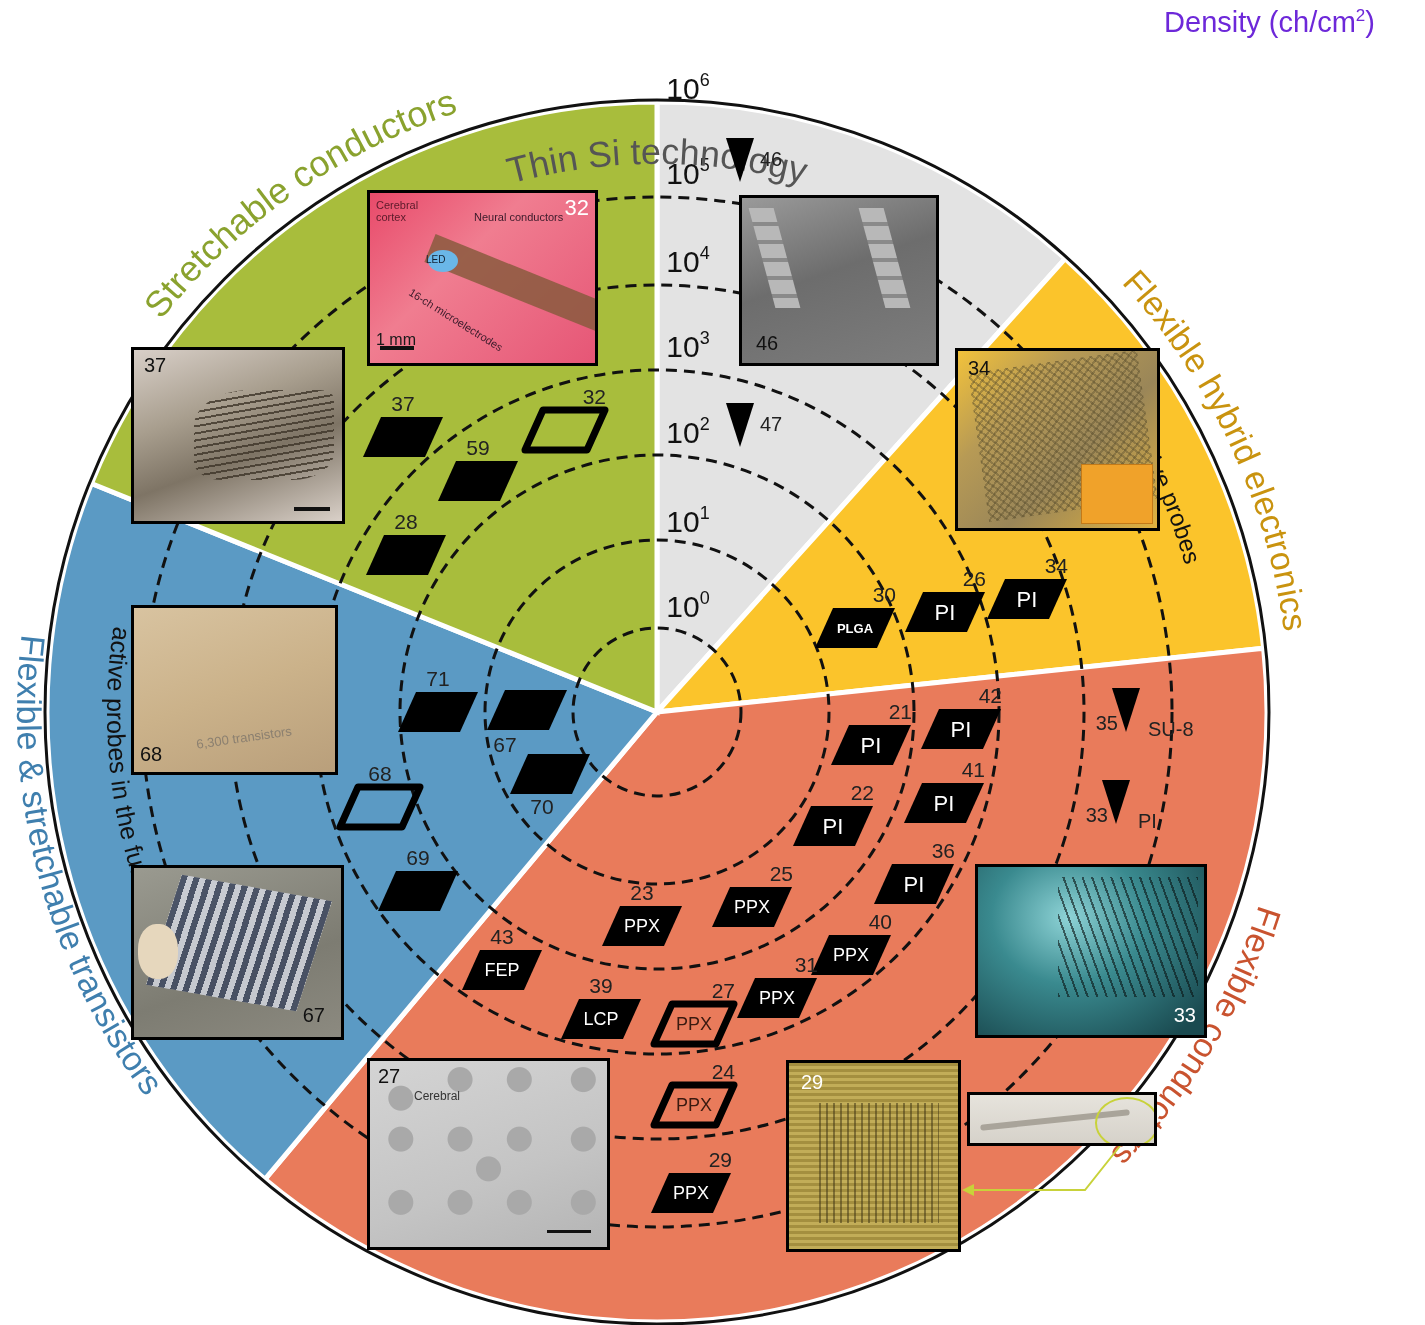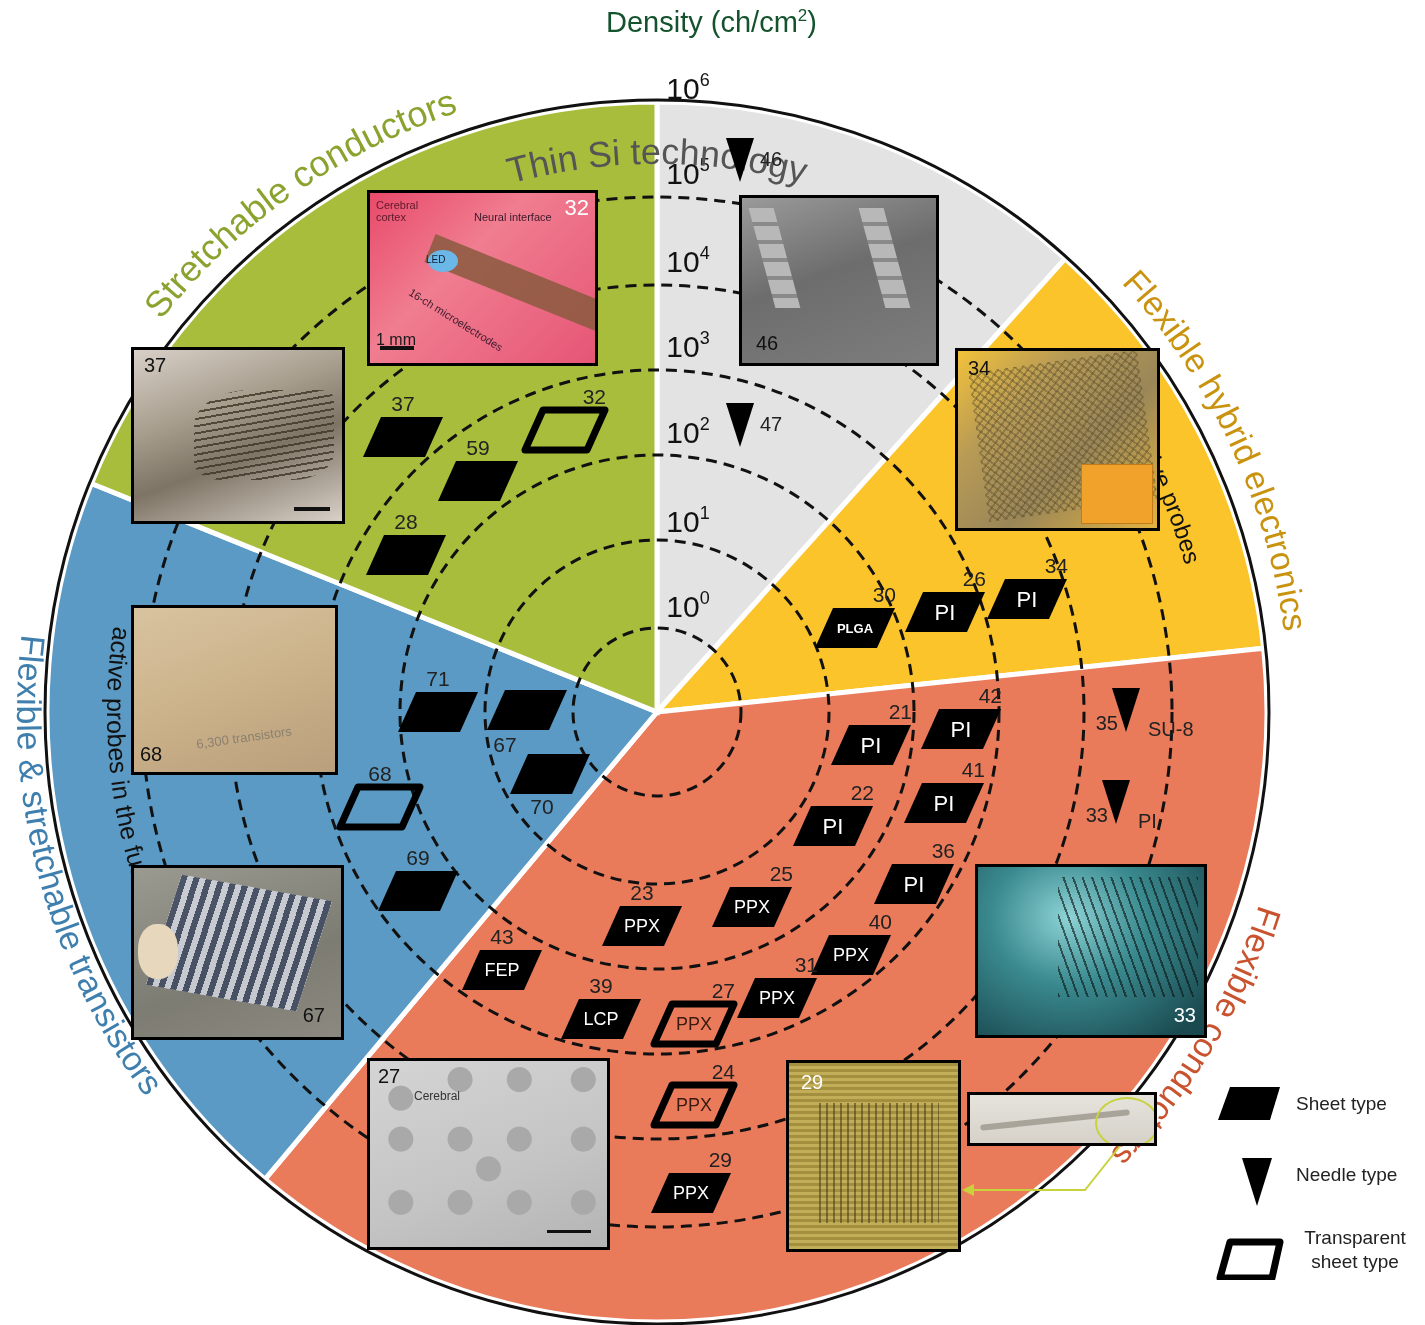--- a/index.html
+++ b/index.html
@@ -198,31 +198,31 @@
           <polygon points="1102,780 1130,780 1116,824" fill="#000"></polygon>
           <text x="1108" y="822" font-size="20" fill="#222" text-anchor="end">33</text>
           <text x="1138" y="828" font-size="20" fill="#222">PI</text>
         </g>
         <path d="M1120,1146 L1085,1190 L965,1190" fill="none" stroke="#c8d23a" stroke-width="2"></path>
         <polygon points="962,1190 974,1184 974,1196" fill="#c8d23a"></polygon>
       </g>
   </svg>
 
   
-  <div style="position:absolute;left:0;width:1375px;top:6px;text-align:center;font-size:29px;color:#14532d;padding-left:24px;">
+  <div style="position:absolute;left:0;width:1375px;top:6px;text-align:right;font-size:29px;color:#6d28d9;">
     <span>Density (ch/cm</span><sup style="font-size:17px;">2</sup><span>)</span>
   </div>
 
   
   <div class="photo" style="left:367px;top:190px;width:231px;height:176px;background:linear-gradient(135deg,#e84a6a 0%,#f07d90 40%,#e65676 100%);">
     <div style="position:absolute;left:60px;top:40px;width:200px;height:30px;background:#8a5a3e;transform:rotate(22deg);transform-origin:left;opacity:0.85;"></div>
     <div style="position:absolute;left:58px;top:57px;width:30px;height:22px;border-radius:50%;background:#6ab7e8;"></div>
     <span class="num" style="right:6px;top:2px;color:#fff;font-size:22px;">32</span>
     <span class="cap" style="left:6px;top:6px;width:50px;font-size:11px;color:#5a1a2a;">Cerebral cortex</span>
-    <span class="cap" style="left:104px;top:18px;font-size:11px;color:#3a1a2a;">Neural interface</span>
+    <span class="cap" style="left:104px;top:18px;font-size:11px;color:#3a1a2a;">Neural conductors</span>
     <span class="cap" style="left:56px;top:61px;font-size:10px;color:#123;">LED</span>
     <span class="cap" style="left:40px;top:92px;font-size:11px;color:#3a1a2a;transform:rotate(32deg);transform-origin:left;">16-ch microelectrodes</span>
     <span class="cap" style="left:6px;top:138px;font-size:16px;color:#1a1a1a;">1 mm</span>
     <div style="position:absolute;left:10px;top:153px;width:34px;height:4px;background:#111;"></div>
   </div>
 
   <div class="photo" style="left:739px;top:195px;width:200px;height:171px;background:linear-gradient(160deg,#9a9a9a,#6d6d6d 45%,#7d7d7d);">
     <div style="position:absolute;left:20px;top:10px;width:25px;height:100px;background:repeating-linear-gradient(180deg,#b8b8b8 0 14px,#8a8a8a 14px 18px);transform:skewX(15deg);"></div>
     <div style="position:absolute;left:130px;top:10px;width:25px;height:100px;background:repeating-linear-gradient(180deg,#b8b8b8 0 14px,#8a8a8a 14px 18px);transform:skewX(15deg);"></div>
     <span class="num" style="left:14px;bottom:8px;">46</span>
@@ -267,23 +267,13 @@
     <div style="position:absolute;left:30px;top:40px;width:120px;height:120px;background:repeating-linear-gradient(90deg,rgba(60,50,20,.5) 0 2px,transparent 2px 7px);"></div>
     <span class="num" style="left:12px;top:8px;color:#fff;">29</span>
   </div>
 
   <div class="photo" style="left:967px;top:1092px;width:190px;height:54px;background:linear-gradient(180deg,#e6e3dc,#d6d2ca);">
     <div style="position:absolute;left:10px;top:22px;width:150px;height:6px;border-radius:3px;background:#a9a49a;transform:rotate(-6deg);"></div>
     <div style="position:absolute;left:125px;top:2px;width:60px;height:48px;border:2px solid #c8d23a;border-radius:50%;"></div>
   </div>
 
   
-  <div style="position:absolute;left:1210px;top:1080px;width:215px;height:200px;">
-    <svg width="80" height="200" style="position:absolute;left:0;top:0;">
-      <polygon points="20,7 70,7 60,40 8,40" fill="#000"></polygon>
-      <polygon points="32,78 62,78 47,126" fill="#000"></polygon>
-      <polygon points="20,162 70,162 62,198 10,198" fill="none" stroke="#000" stroke-width="7" stroke-linejoin="round"></polygon>
-    </svg>
-    <span style="position:absolute;left:86px;top:13px;font-size:19px;color:#222;">Sheet type</span>
-    <span style="position:absolute;left:86px;top:84px;font-size:19px;color:#222;">Needle type</span>
-    <span style="position:absolute;left:80px;top:146px;width:130px;font-size:19px;color:#222;line-height:24px;text-align:center;">Transparent sheet type</span>
-  </div>
 </div>
 
 </body></html>

